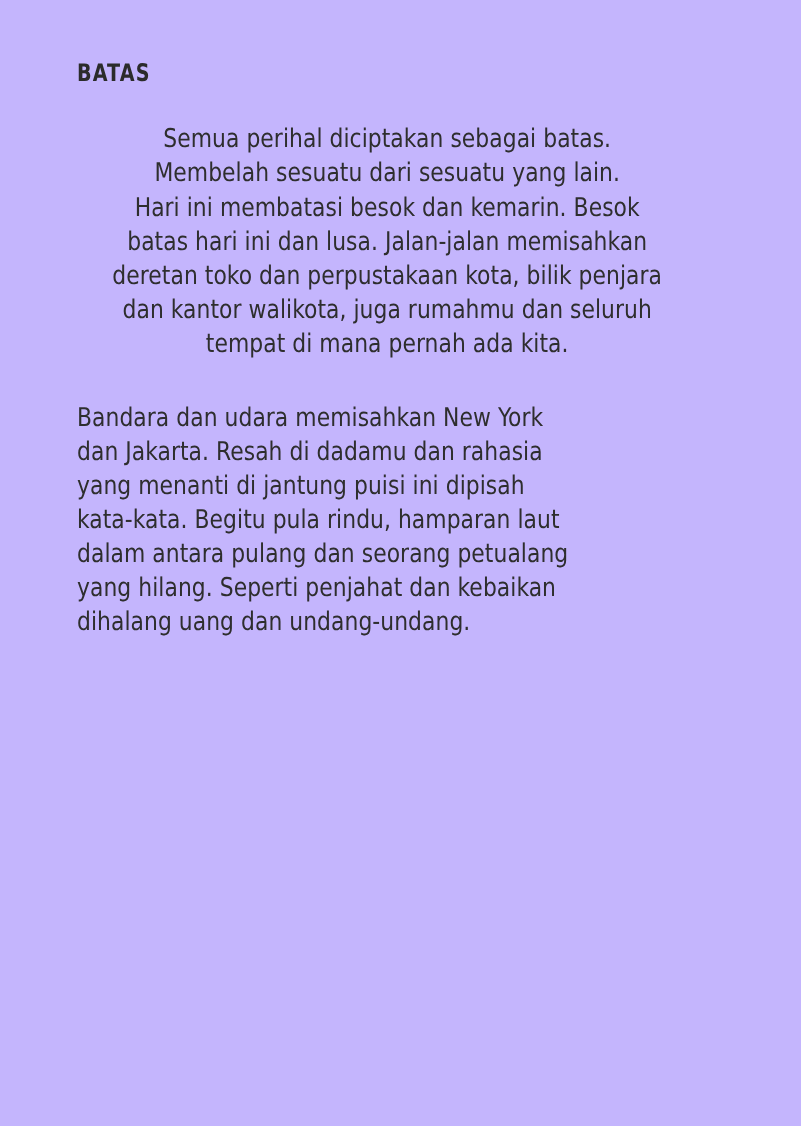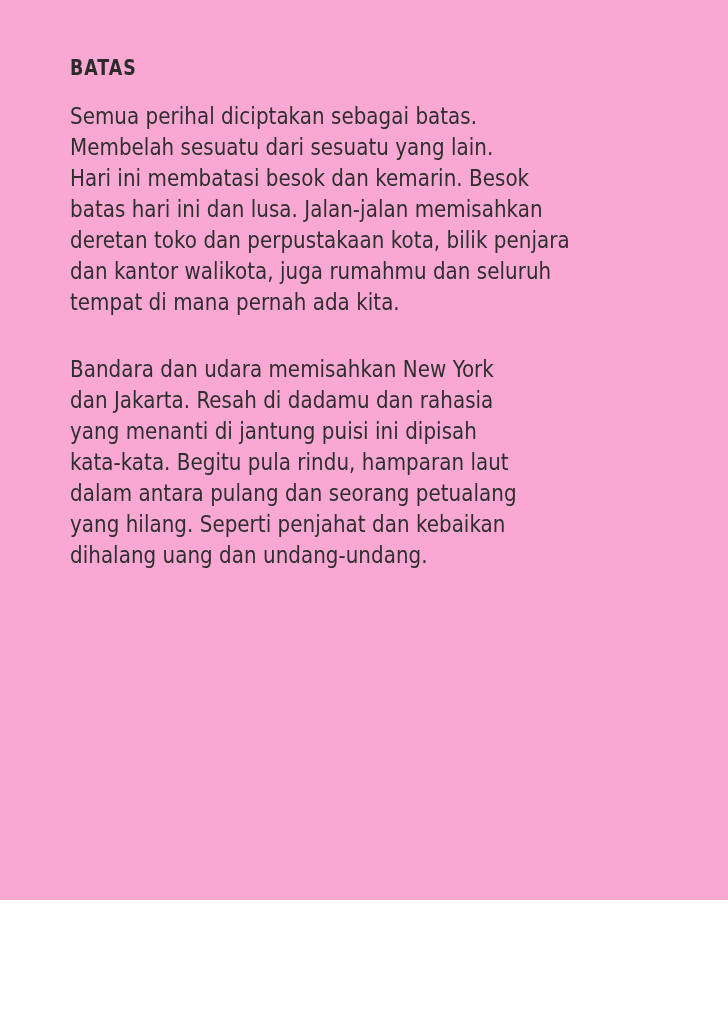--- a/index.html
+++ b/index.html
@@ -12,22 +12,22 @@
     height: 1024px;
     background: #ffffff;
     font-family: "DejaVu Sans Condensed", "Liberation Sans Narrow", "Liberation Sans", sans-serif;
     -webkit-font-smoothing: antialiased;
     overflow: hidden;
   }
 
   .page {
     position: relative;
     width: 728px;
-    height: 900px;
-    background: #f9a8d4;
+    height: 1024px;
+    background: #c4b5fd;
     box-sizing: border-box;
     padding: 0;
   }
 
   .poem {
     position: absolute;
     left: 70px;
     top: 55px;
     width: 600px;
   }
@@ -45,21 +45,22 @@
     transform-origin: left center;
     white-space: nowrap;
   }
 
   .stanza {
     margin: 0;
     padding: 0;
   }
 
   .stanza.first-stanza {
-    margin-top: 20px;
+    margin-top: 30px;
+    text-align: center;
   }
 
   .stanza + .stanza {
     margin-top: 36px;
   }
 
   .line {
     font-family: "DejaVu Sans Condensed", "Liberation Sans Narrow", "Liberation Sans", sans-serif;
     font-size: 23.5px;
     font-weight: 500;

